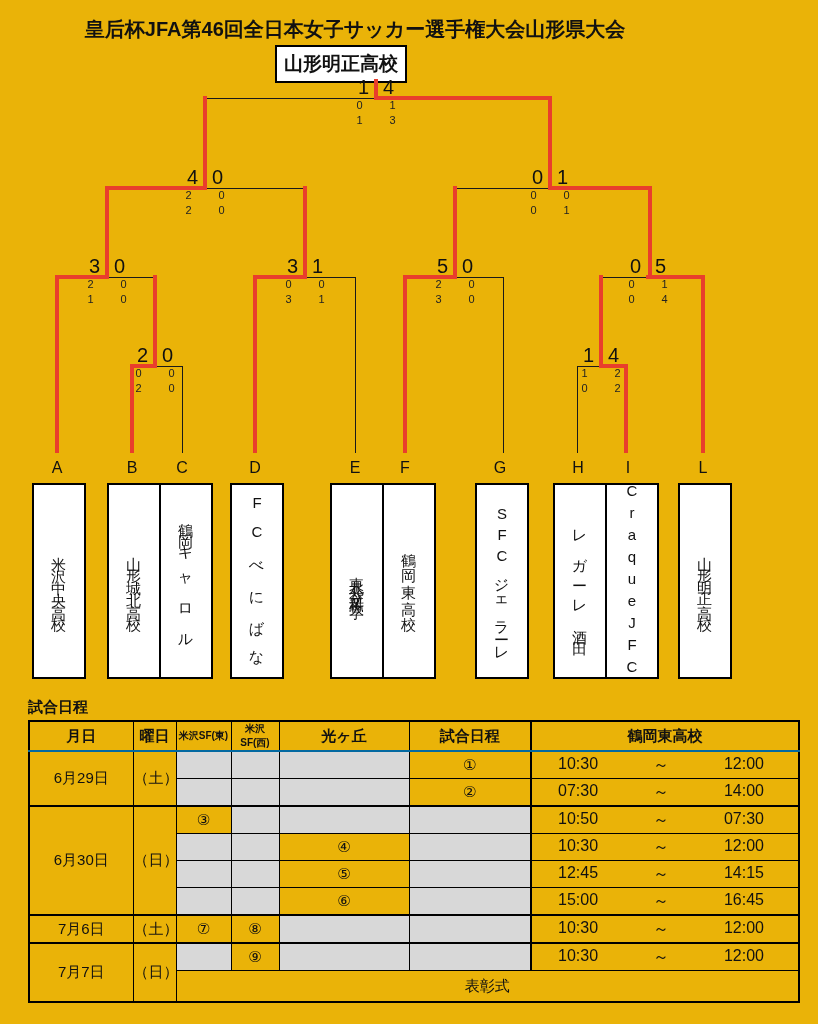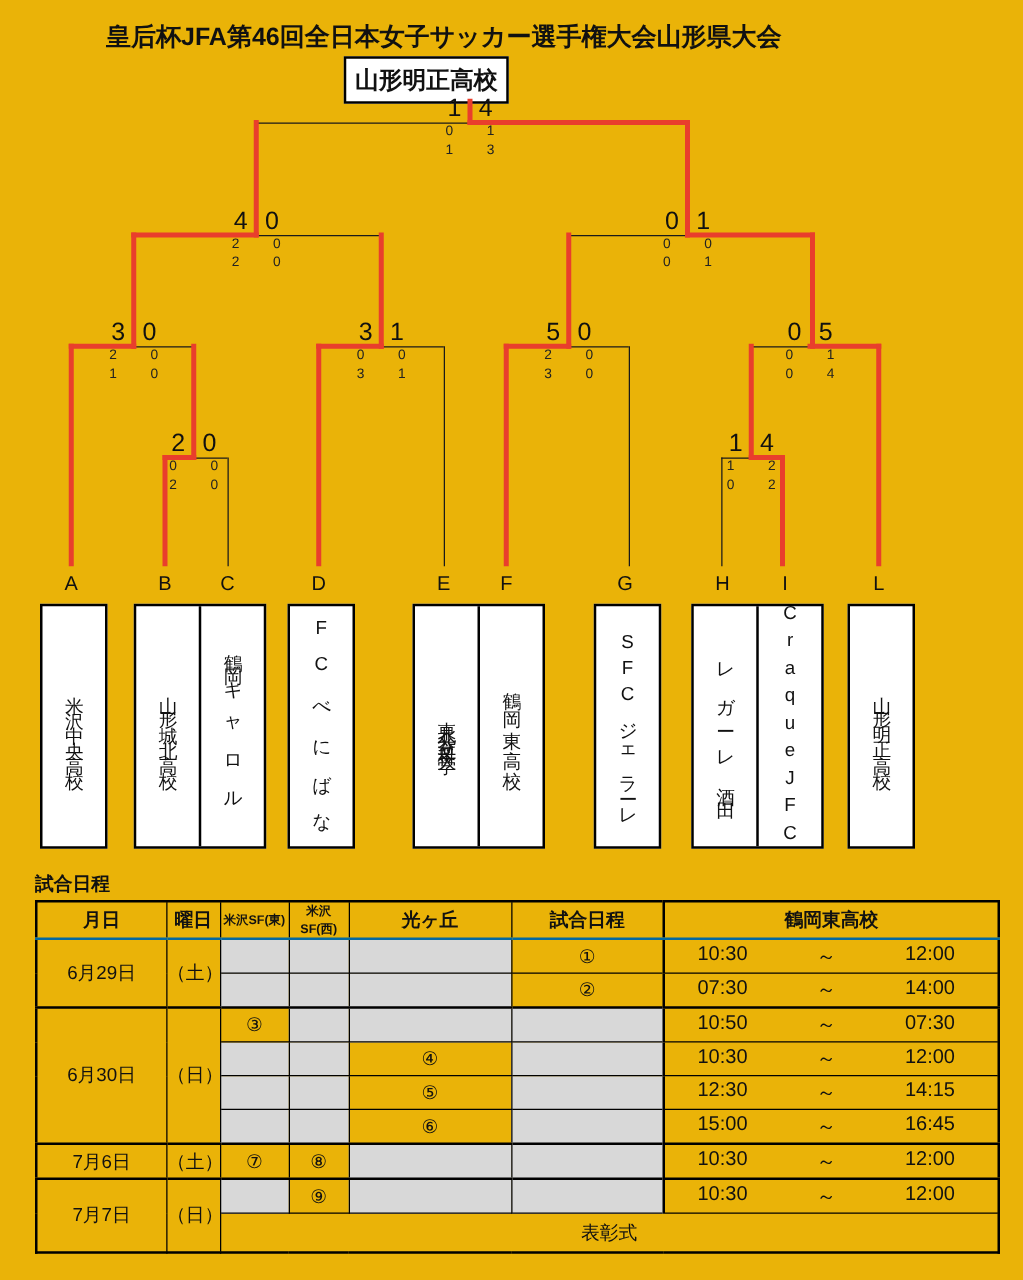--- a/index.html
+++ b/index.html
@@ -353,21 +353,21 @@
               </div>
             </td>
       </tr>
       <tr>
         <td class="g"></td>
         <td class="g"></td>
         <td>⑤</td>
         <td class="g"></td>
         <td class="time">
               <div class="trow">
-                <span>12:30</span>
+                <span>12:45</span>
                 <span>～</span>
                 <span>14:15</span>
               </div>
             </td>
       </tr>
       <tr>
         <td class="g"></td>
         <td class="g"></td>
         <td>⑥</td>
         <td class="g"></td>

